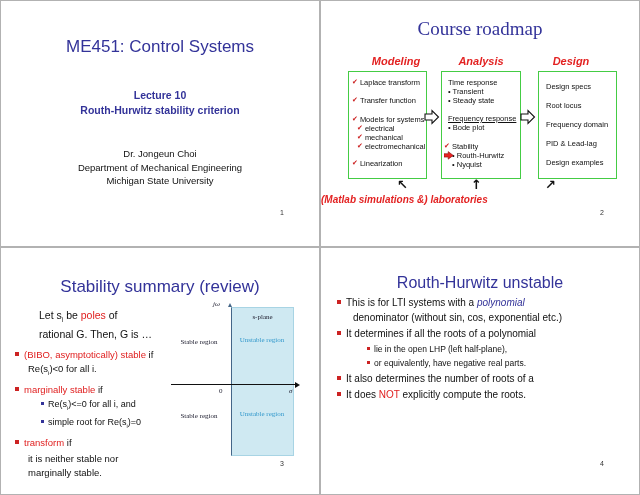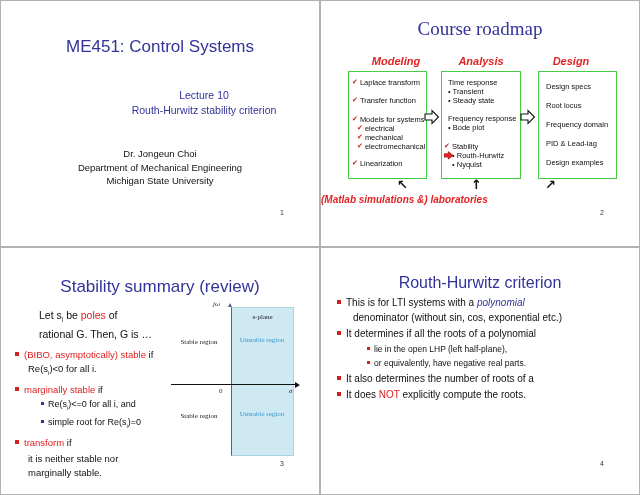--- a/index.html
+++ b/index.html
@@ -10,22 +10,22 @@
   #cell1{left:0;top:0;} #cell2{left:320px;top:0;}
   #cell3{left:0;top:247px;height:248px;} #cell4{left:320px;top:247px;height:248px;}
 
   .title{position:absolute;width:100%;text-align:center;color:#333399;}
   #cell1 .title{top:36px;font-size:17px;}
   #cell2 .title{top:17px;font-size:19px;font-family:Liberation Serif, serif;}
   #cell3 .title{top:29px;font-size:17px;}
   #cell4 .title{top:26px;font-size:16px;}
 
   
-  .lecline{position:absolute;width:100%;text-align:center;font-weight:normal;
-           font-size:10.5px;color:#333399;padding-left:44px;}
+  .lecline{position:absolute;width:100%;text-align:center;font-weight:bold;
+           font-size:10.5px;color:#333399;}
   .authorblk{position:absolute;top:146px;width:100%;text-align:center;
              font-size:9.5px;line-height:13.5px;color:#111;}
   .pageno{position:absolute;right:35px;top:208px;font-size:7px;color:#333;}
   .pageno.low{top:212px;}
 
   
   .colhdr{position:absolute;top:54px;width:80px;text-align:center;font-size:11px;
           font-weight:bold;font-style:italic;color:#e32222;}
   .box{position:absolute;top:70px;height:106px;background:#fff;
        border:1px solid #44cc44;font-size:7.5px;line-height:9px;color:#111;}
@@ -128,21 +128,21 @@
       <div class="mitem" style="margin-top:8px;">
         <span class="chk">✔</span>
         <span>Linearization</span>
         </div>
     </div>
 
     <div class="box" style="left:120px;width:78px;">
       <div class="aitem" style="margin-top:6px;">Time response</div>
       <div class="aitem">• Transient</div>
       <div class="aitem">• Steady state</div>
-      <div class="aitem" style="margin-top:9px;">Frequency response</div>
+      <div class="aitem" style="margin-top:9px;text-decoration:underline;">Frequency response</div>
       <div class="aitem">• Bode plot</div>
       <div class="aitem" style="margin-top:10px;margin-left:10px;">
         <span class="chk" style="position:absolute;left:-8px;top:0;">✔</span>
         <span>Stability</span></div>
       <div class="aitem" style="margin-left:10px;">
         <span class="redarrow">
           <svg width="10" height="9" viewBox="0 0 10 9">
               <polygon points="0,2.7 4.2,2.7 4.2,0.6 9.2,4.4 4.2,8.2 4.2,6.1 0,6.1" fill="#e82222" stroke="#8a0f0f" stroke-width="0.6"></polygon>
             </svg>
         </span>
@@ -222,21 +222,21 @@
       <div class="dlabel" style="left:48px;top:87px;">0</div>
       <div class="dlabel em-i" style="left:118px;top:87px;">σ</div>
       <div class="dlabel" style="left:8px;top:112px;width:40px;line-height:8px;">Stable region</div>
       <div class="dlabel unstable" style="left:66px;top:110px;width:50px;line-height:8px;">Unstable region</div>
     </div>
 
     <div class="pageno low">3</div>
   </div>
 
   <div class="cell s4" id="cell4">
-    <div class="title">Routh-Hurwitz criterion</div>
+    <div class="title">Routh-Hurwitz unstable</div>
 
     <div class="s4body">
       <div>
         <span class="bq"></span><span>This is for LTI systems with a </span><span class="blue-em">polynomial</span>
       </div>
       <div class="ind" style="margin-left:16px;">denominator (without sin, cos, exponential etc.)</div>
 
       <div style="margin-top:2px;">
         <span class="bq"></span><span>It determines if all the roots of a polynomial</span>
       </div>

